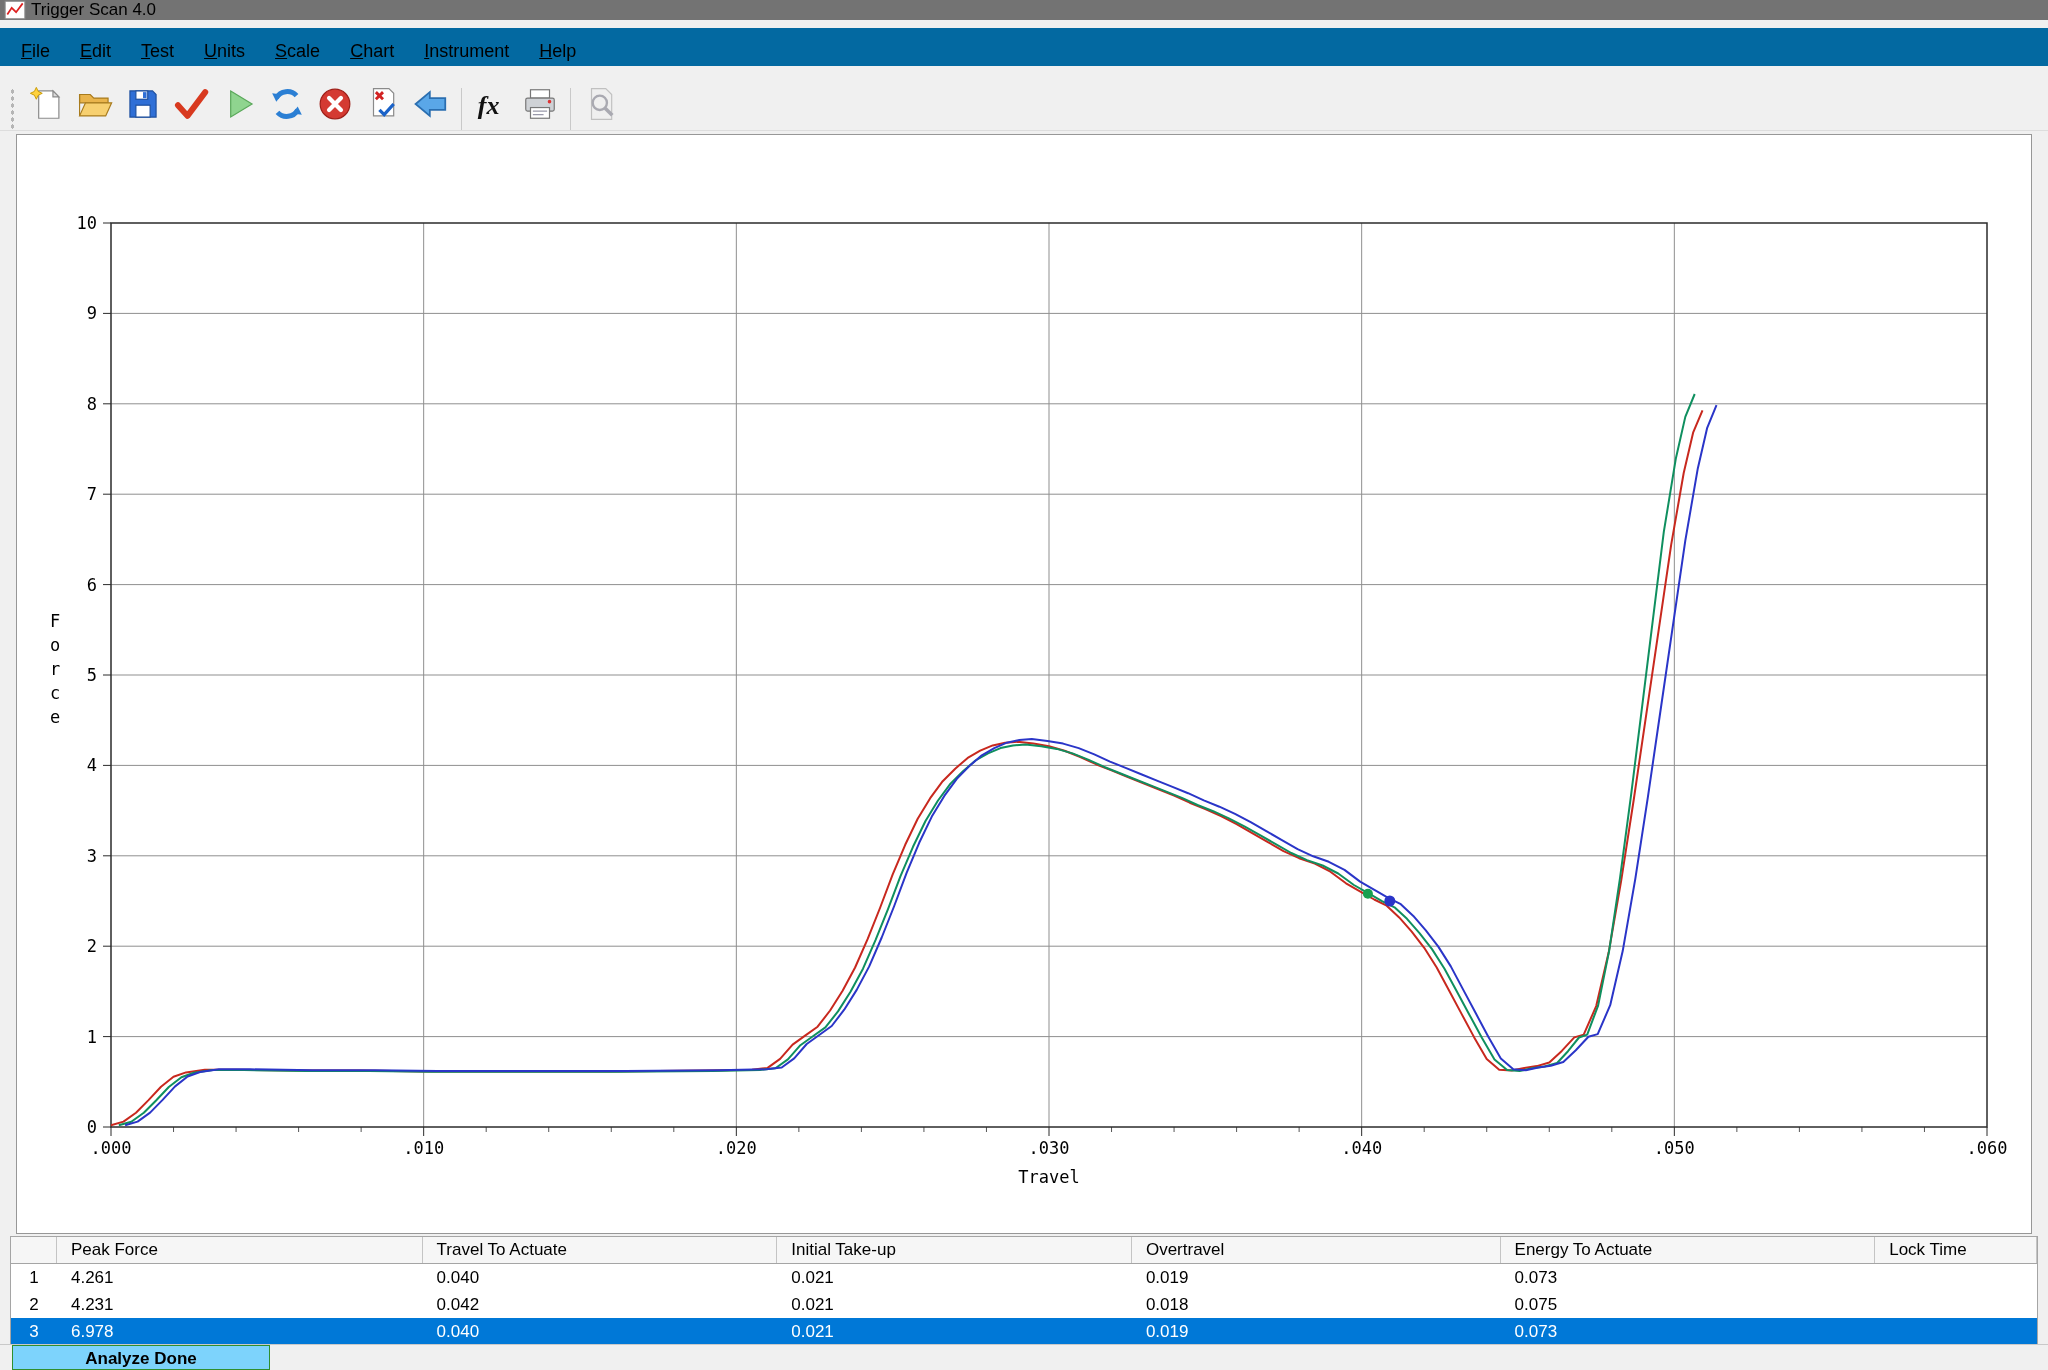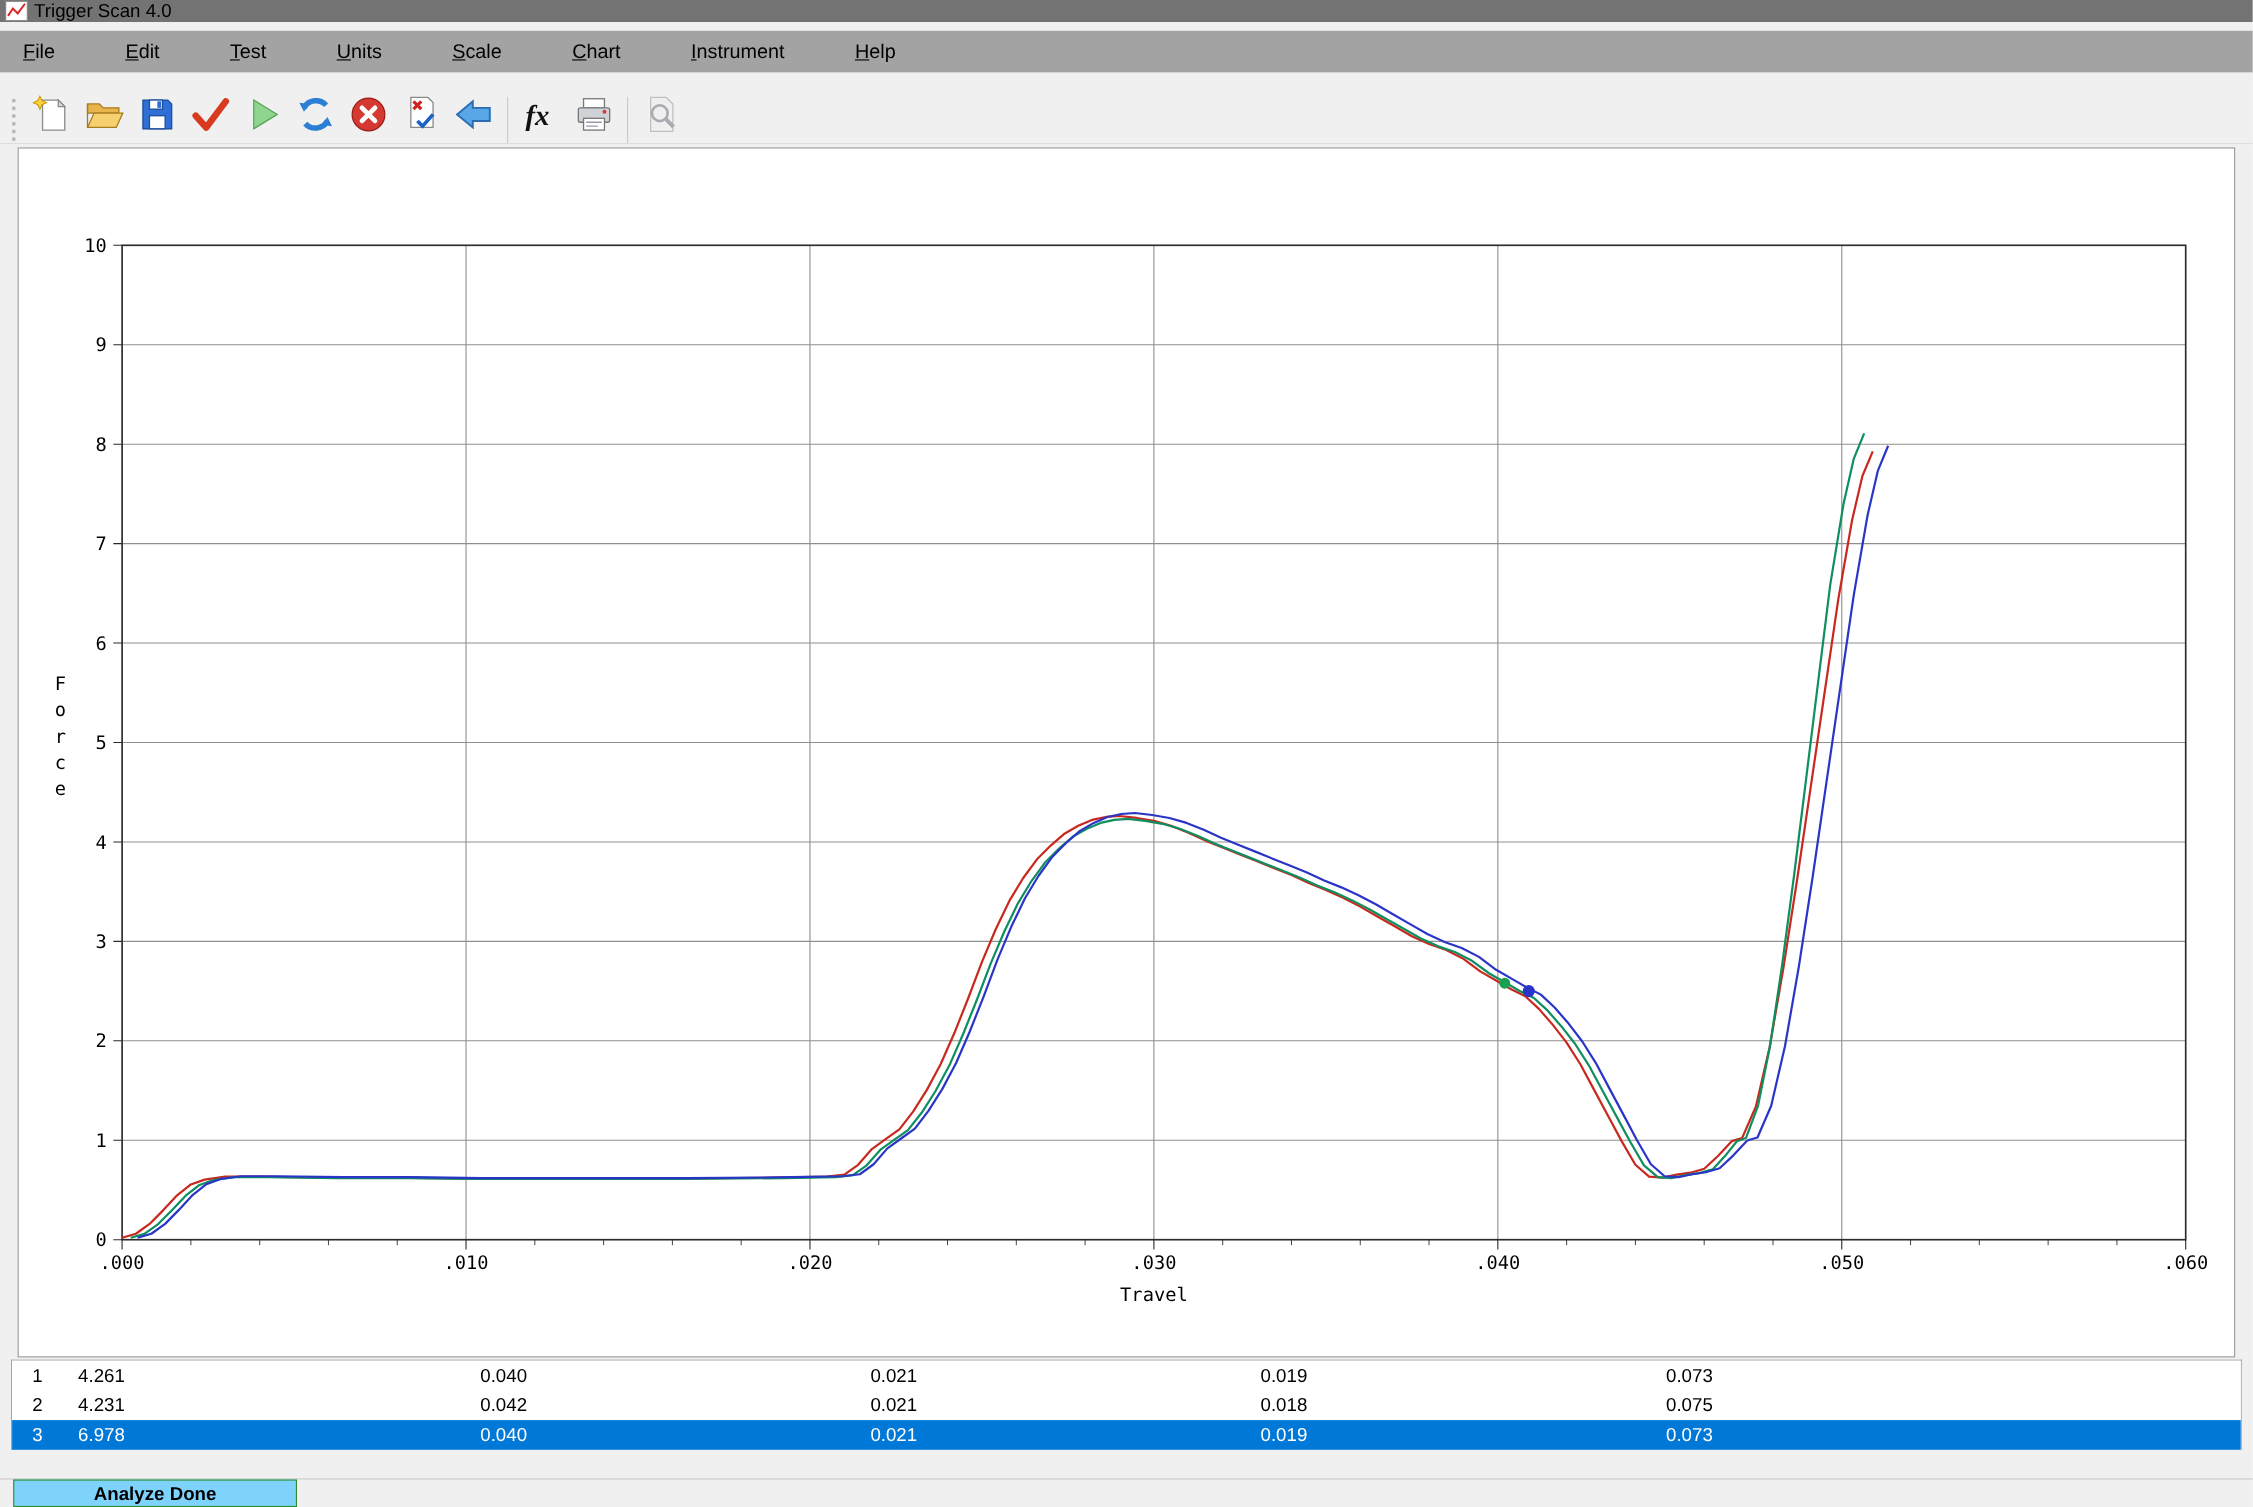--- a/index.html
+++ b/index.html
@@ -5,22 +5,22 @@
   html,body{margin:0;padding:0;}
   body{
     width:2048px;height:1370px;position:relative;overflow:hidden;
     background:#f0f0f0;font-family:"Liberation Sans",sans-serif;color:#000;
   }
   
   .titlebar{position:absolute;top:0;left:0;right:0;height:20px;background:#737373;
     display:flex;align-items:center;padding-left:4px;font-size:17px;}
   .titlebar .app-icon{width:22px;height:22px;margin-right:5px;display:inline-flex;}
   
-  .menubar{position:absolute;top:28px;left:0;right:0;height:38px;background:#a3a3a3;
-    display:flex;align-items:center;font-size:18px;padding-left:6px;gap:34px;}
+  .menubar{position:absolute;top:28px;left:0;right:0;height:38px;background:#0369a1;
+    display:flex;align-items:flex-end;font-size:18px;padding-left:6px;}
   .menu-item{padding:4px 15px;cursor:default;}
   
   .toolbar{position:absolute;top:66px;left:0;right:0;height:64px;background:#f0f0f0;
     display:flex;align-items:flex-end;padding-left:8px;border-bottom:1px solid #dddddd;}
   .grip{width:5px;height:42px;margin:0 8px 0 2px;
     background-image:radial-gradient(#b5b5b5 42%,transparent 45%);background-size:5px 7px;}
   .tb{width:48px;height:52px;border:none;background:transparent;display:flex;
     align-items:center;justify-content:center;padding:0;}
   .tb svg{width:38px;height:38px;}
   .tb.disabled{pointer-events:none;}
@@ -245,20 +245,29 @@
       <text x="38" y="588" text-anchor="middle" class="tick">e</text>
       <polyline points="94.0,990.2 106.5,986.6 119.0,977.7 131.5,965.1 144.0,951.7 156.5,941.8 169.0,937.4 187.8,934.7 219.1,934.7 281.6,935.6 344.1,935.6 406.7,936.5 500.5,936.5 594.3,936.5 688.1,935.6 735.0,934.7 750.6,932.9 763.1,923.9 775.6,909.6 788.1,900.6 800.6,891.7 813.1,875.5 825.6,855.8 838.1,832.5 850.7,803.9 863.2,772.5 875.7,739.4 888.2,709.8 900.7,683.8 913.2,663.2 925.7,646.2 938.2,633.7 950.7,622.9 963.2,615.7 975.7,610.4 988.2,607.7 1000.7,606.8 1016.4,608.6 1032.0,611.3 1047.6,615.7 1063.3,622.0 1078.9,629.2 1094.5,635.4 1110.2,641.7 1125.8,648.0 1141.4,654.3 1157.1,660.5 1172.7,667.7 1188.3,674.0 1204.0,681.1 1219.6,689.2 1235.2,698.2 1250.9,707.1 1266.5,716.1 1282.1,723.2 1297.8,728.6 1313.4,736.7 1329.0,748.3 1344.7,757.3 1357.2,764.5 1369.7,770.7 1382.2,782.4 1394.7,796.7 1407.2,812.8 1419.7,832.5 1432.2,855.8 1444.7,879.1 1457.2,902.4 1469.7,923.9 1482.2,934.7 1494.7,935.6 1507.3,932.9 1519.8,931.1 1532.3,927.5 1544.8,915.9 1557.3,902.4 1566.7,899.7 1579.2,871.1 1591.7,817.3 1604.2,745.6 1616.7,665.0 1629.2,579.9 1641.7,494.8 1654.2,409.7 1666.7,338.0 1676.1,297.7 1685.5,275.3" fill="none" stroke="#c8281e" stroke-width="2" stroke-linejoin="round"></polyline>
       <polyline points="101.8,990.2 114.3,986.7 126.8,977.8 139.3,965.3 151.8,952.0 164.4,942.2 176.9,937.7 195.6,935.1 226.9,935.1 289.4,936.0 352.0,936.0 414.5,936.8 508.3,936.8 602.1,936.8 695.9,936.0 742.8,935.1 758.4,933.3 770.9,924.4 783.4,910.2 795.9,901.3 808.4,892.4 821.0,876.4 833.5,856.8 846.0,833.7 858.5,805.2 871.0,774.1 883.5,741.2 896.0,711.8 908.5,686.0 921.0,665.5 933.5,648.6 946.0,636.2 958.5,625.5 971.0,618.4 983.5,613.1 996.0,610.4 1008.6,609.5 1024.2,611.3 1039.8,613.9 1055.5,618.4 1071.1,624.6 1086.7,631.7 1102.4,638.0 1118.0,644.2 1133.6,650.4 1149.3,656.6 1164.9,662.9 1180.5,670.0 1196.2,676.2 1211.8,683.3 1227.4,691.3 1243.0,700.2 1258.7,709.1 1274.3,718.0 1290.0,725.1 1305.6,730.5 1321.2,738.5 1336.9,750.0 1352.5,758.9 1365.0,766.1 1377.5,772.3 1390.0,783.8 1402.5,798.1 1415.0,814.1 1427.5,833.7 1440.0,856.8 1452.5,879.9 1465.0,903.0 1477.5,924.4 1490.1,935.1 1502.6,936.0 1515.1,933.3 1527.6,931.5 1540.1,928.0 1551.0,916.2 1562.0,902.5 1570.2,899.6 1581.1,870.6 1592.1,816.1 1603.0,743.2 1614.0,660.7 1624.9,573.3 1635.8,485.3 1646.8,396.9 1658.9,323.2 1668.3,281.9 1677.7,259.0" fill="none" stroke="#0f8f5f" stroke-width="2" stroke-linejoin="round"></polyline>
       <polyline points="108.1,990.2 120.6,986.6 133.1,977.6 145.6,964.9 158.1,951.4 170.6,941.5 183.1,937.0 201.9,934.3 233.1,934.3 295.7,935.2 358.2,935.2 420.7,936.1 514.5,936.1 608.3,936.1 702.1,935.2 749.0,934.3 764.7,932.5 777.2,923.4 789.7,909.0 802.2,900.0 814.7,891.0 827.2,874.7 839.7,854.9 852.2,831.4 864.7,802.5 877.2,771.0 889.7,737.6 902.2,707.8 914.8,681.6 927.3,660.9 939.8,643.8 952.3,631.1 964.8,620.3 977.3,613.1 989.8,607.7 1002.3,605.0 1014.8,604.1 1030.4,605.9 1046.1,608.6 1061.7,613.1 1077.3,619.4 1093.0,626.6 1108.6,632.9 1124.2,639.2 1139.9,645.6 1155.5,651.9 1171.1,658.2 1186.8,665.4 1202.4,671.7 1218.0,678.9 1233.7,687.1 1249.3,696.1 1264.9,705.1 1280.6,714.1 1296.2,721.3 1311.8,726.8 1327.5,734.9 1343.1,746.6 1358.7,755.6 1371.2,762.8 1383.8,769.2 1396.3,780.9 1408.8,795.3 1421.3,811.6 1433.8,831.4 1446.3,854.9 1458.8,878.3 1471.3,901.8 1483.8,923.4 1496.3,934.3 1508.8,935.2 1521.3,932.5 1533.8,930.7 1546.3,927.0 1558.8,915.3 1571.4,901.8 1580.7,899.1 1593.2,870.2 1605.7,816.1 1618.3,743.9 1630.8,662.7 1643.3,577.0 1655.8,491.3 1668.3,405.6 1680.8,333.4 1690.2,292.8 1699.5,270.2" fill="none" stroke="#2a35c8" stroke-width="2" stroke-linejoin="round"></polyline>
       <circle cx="1350.92" cy="758.768" r="5" fill="#18a050"></circle>
       <circle cx="1372.8066666666666" cy="766" r="5.5" fill="#2a35c8"></circle>
     </svg>
 </div>
 
 <div class="results">
+  <div class="thead" id="thead">
+      <div class="th" style="width: 46px;"></div>
+      <div class="th" style="width: 366px;">Peak Force</div>
+      <div class="th" style="width: 355px;">Travel To Actuate</div>
+      <div class="th" style="width: 355px;">Initial Take-up</div>
+      <div class="th" style="width: 369px;">Overtravel</div>
+      <div class="th" style="width: 375px;">Energy To Actuate</div>
+      <div class="th" style="width: 162px;">Lock Time</div>
+    </div>
   <div id="tbody">
       <div class="tr">
         <div class="td num" style="width: 46px;">1</div>
         <div class="td" style="width: 366px;">4.261</div>
         <div class="td" style="width: 355px;">0.040</div>
         <div class="td" style="width: 355px;">0.021</div>
         <div class="td" style="width: 369px;">0.019</div>
         <div class="td" style="width: 375px;">0.073</div>
         <div class="td" style="width: 162px;"></div>
       </div>

